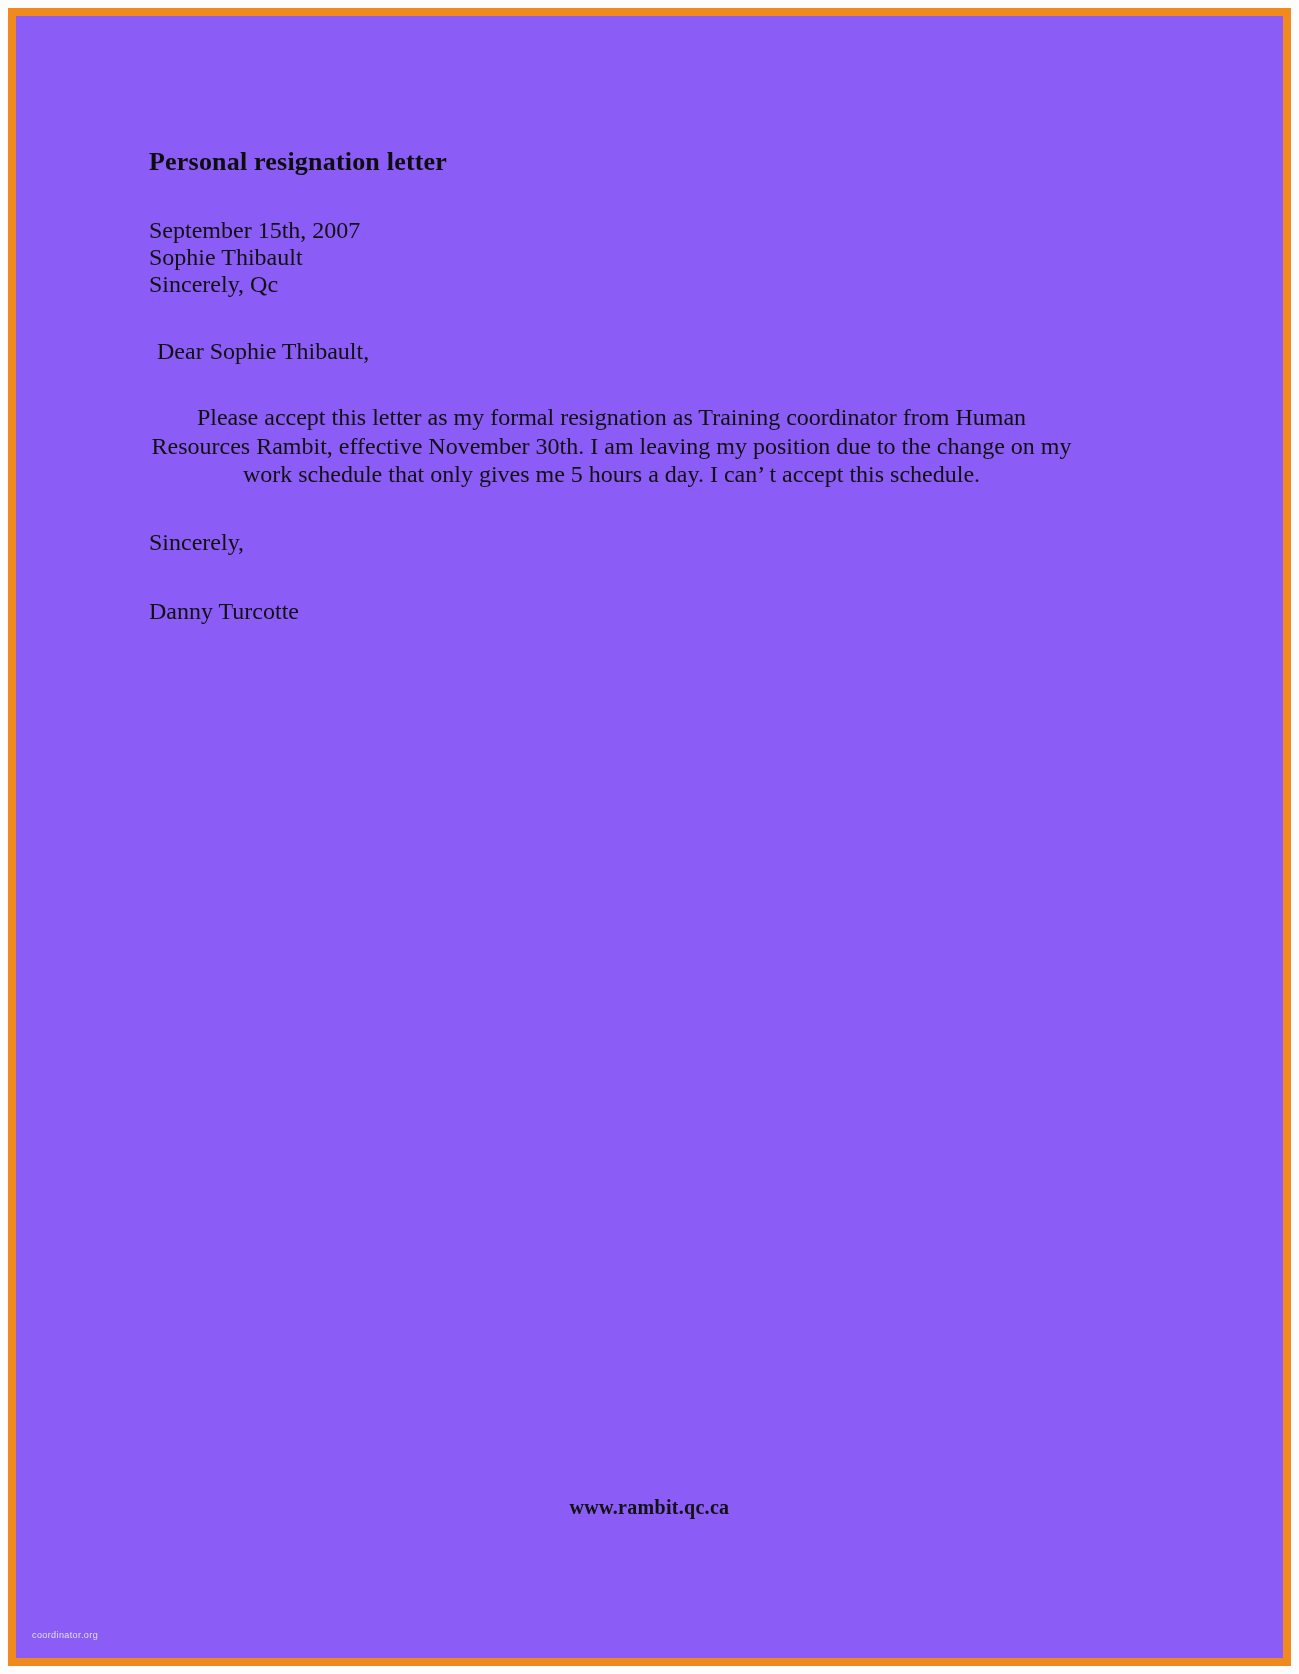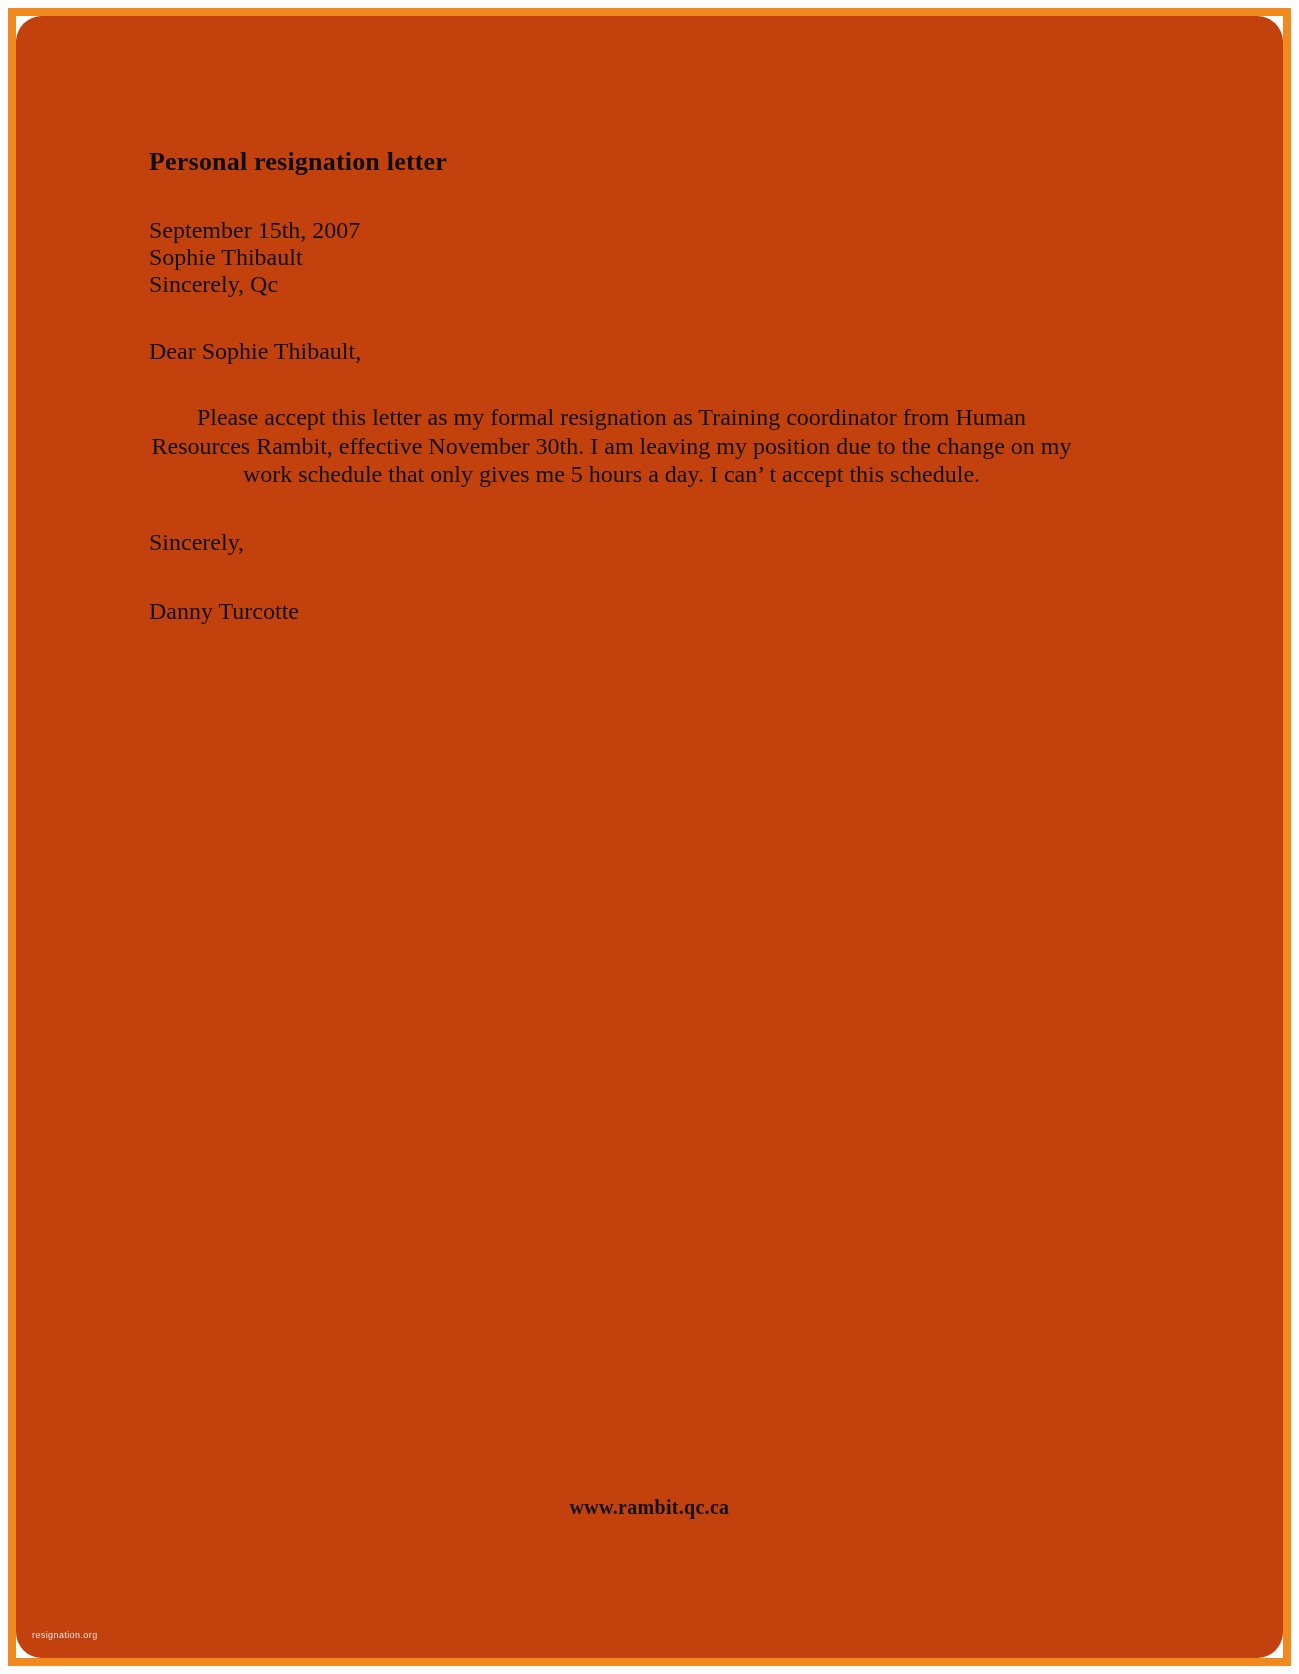--- a/index.html
+++ b/index.html
@@ -31,23 +31,22 @@
     pointer-events: none;
   }
 
   
   .sheet {
     position: absolute;
     left: 16px;
     top: 16px;
     right: 16px;
     bottom: 16px;
-    background: #c2410c;
+    background: #8b5cf6;
     box-sizing: border-box;
-    border-radius: 26px;
   }
 
   .letter-body {
     position: absolute;
     left: 133px;
     top: 130px;
     width: 930px;
     color: #111111;
   }
 
@@ -67,21 +66,21 @@
   }
 
   .address-block .addr-line {
     display: block;
     white-space: pre;
   }
 
   .salutation {
     font-size: 24px;
     line-height: 1.2;
-    margin: 0 0 38px 0;
+    margin: 0 0 38px 8px;
   }
 
   .body-paragraph {
     font-size: 24px;
     line-height: 1.18;
     margin: 0 0 40px 0;
     text-align: center;
     width: 925px;
   }
 
@@ -142,19 +141,19 @@
       <p class="body-paragraph">Please accept this letter as my formal resignation as Training coordinator from Human Resources Rambit, effective November 30th. I am leaving my position due to the change on my work schedule that only gives me 5 hours a day. I can’ t accept this schedule.</p>
 
       <p class="closing">Sincerely,</p>
 
       <p class="signature-name">Danny Turcotte</p>
 
     </div>
 
     <div class="footer-url">www.rambit.qc.ca</div>
 
-    <div class="watermark">resignation.org</div>
+    <div class="watermark">coordinator.org</div>
 
   </div>
 
   <div class="frame"></div>
 
 </div>
 
 </body></html>

